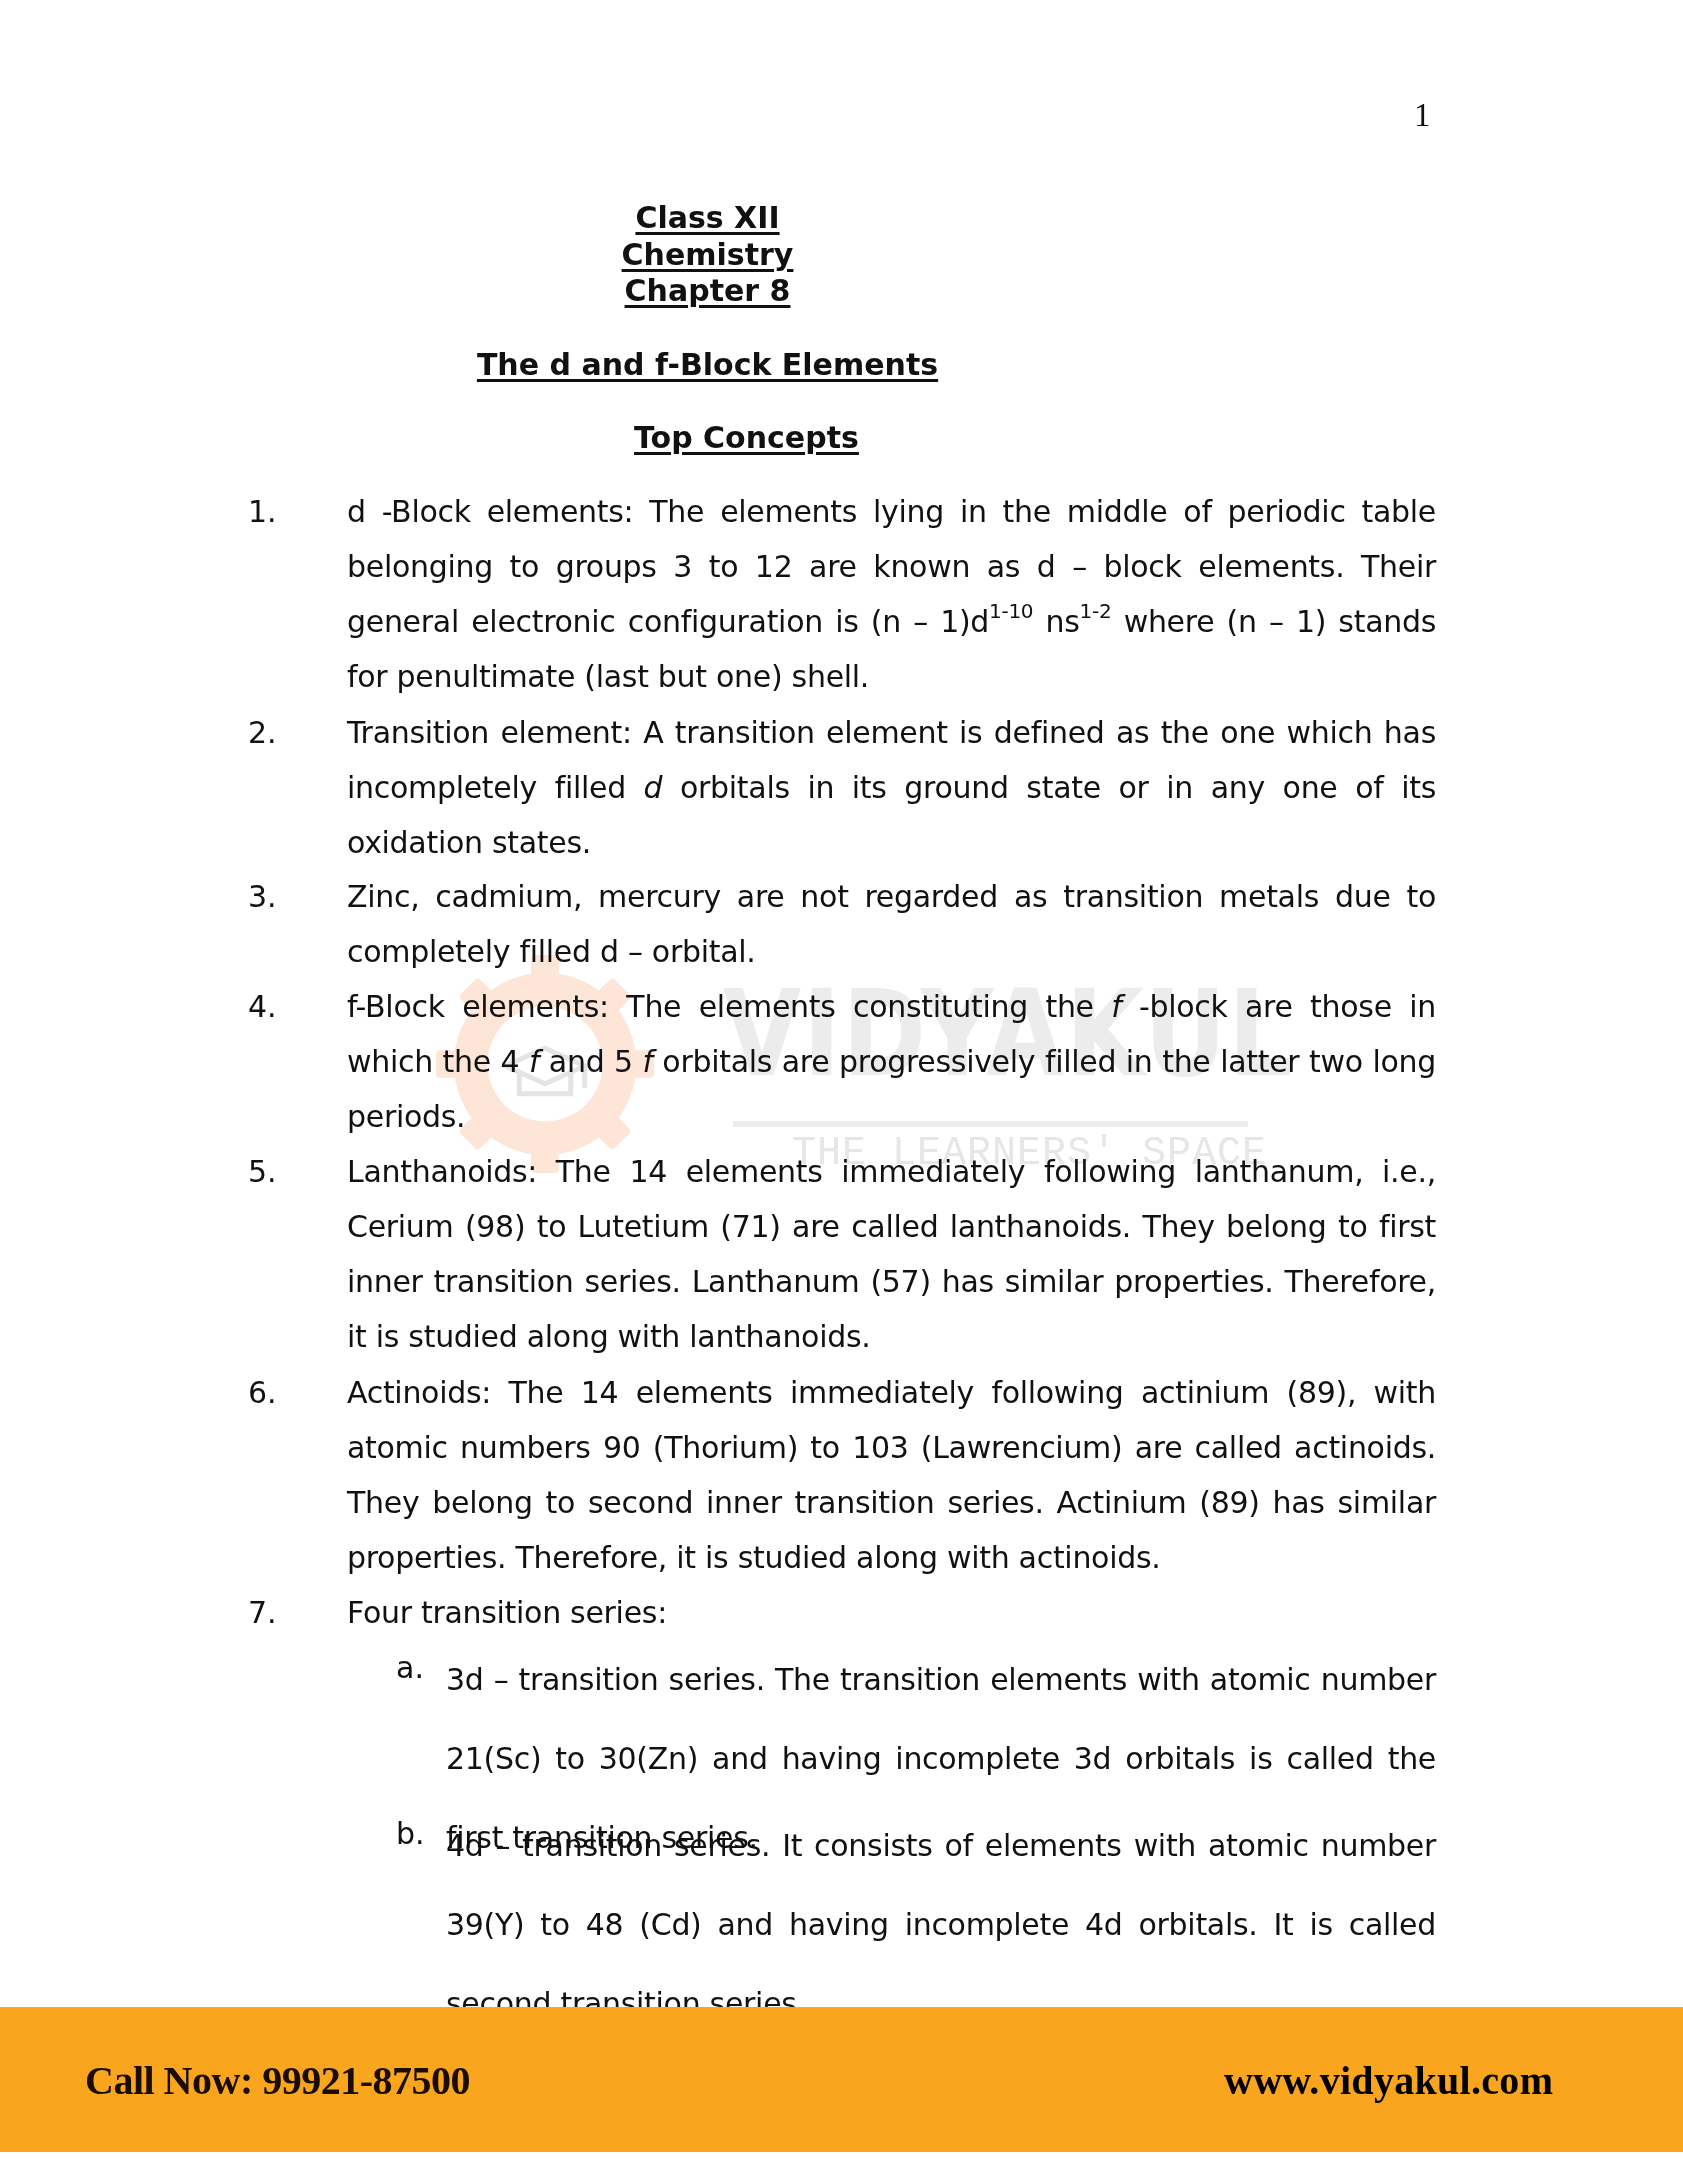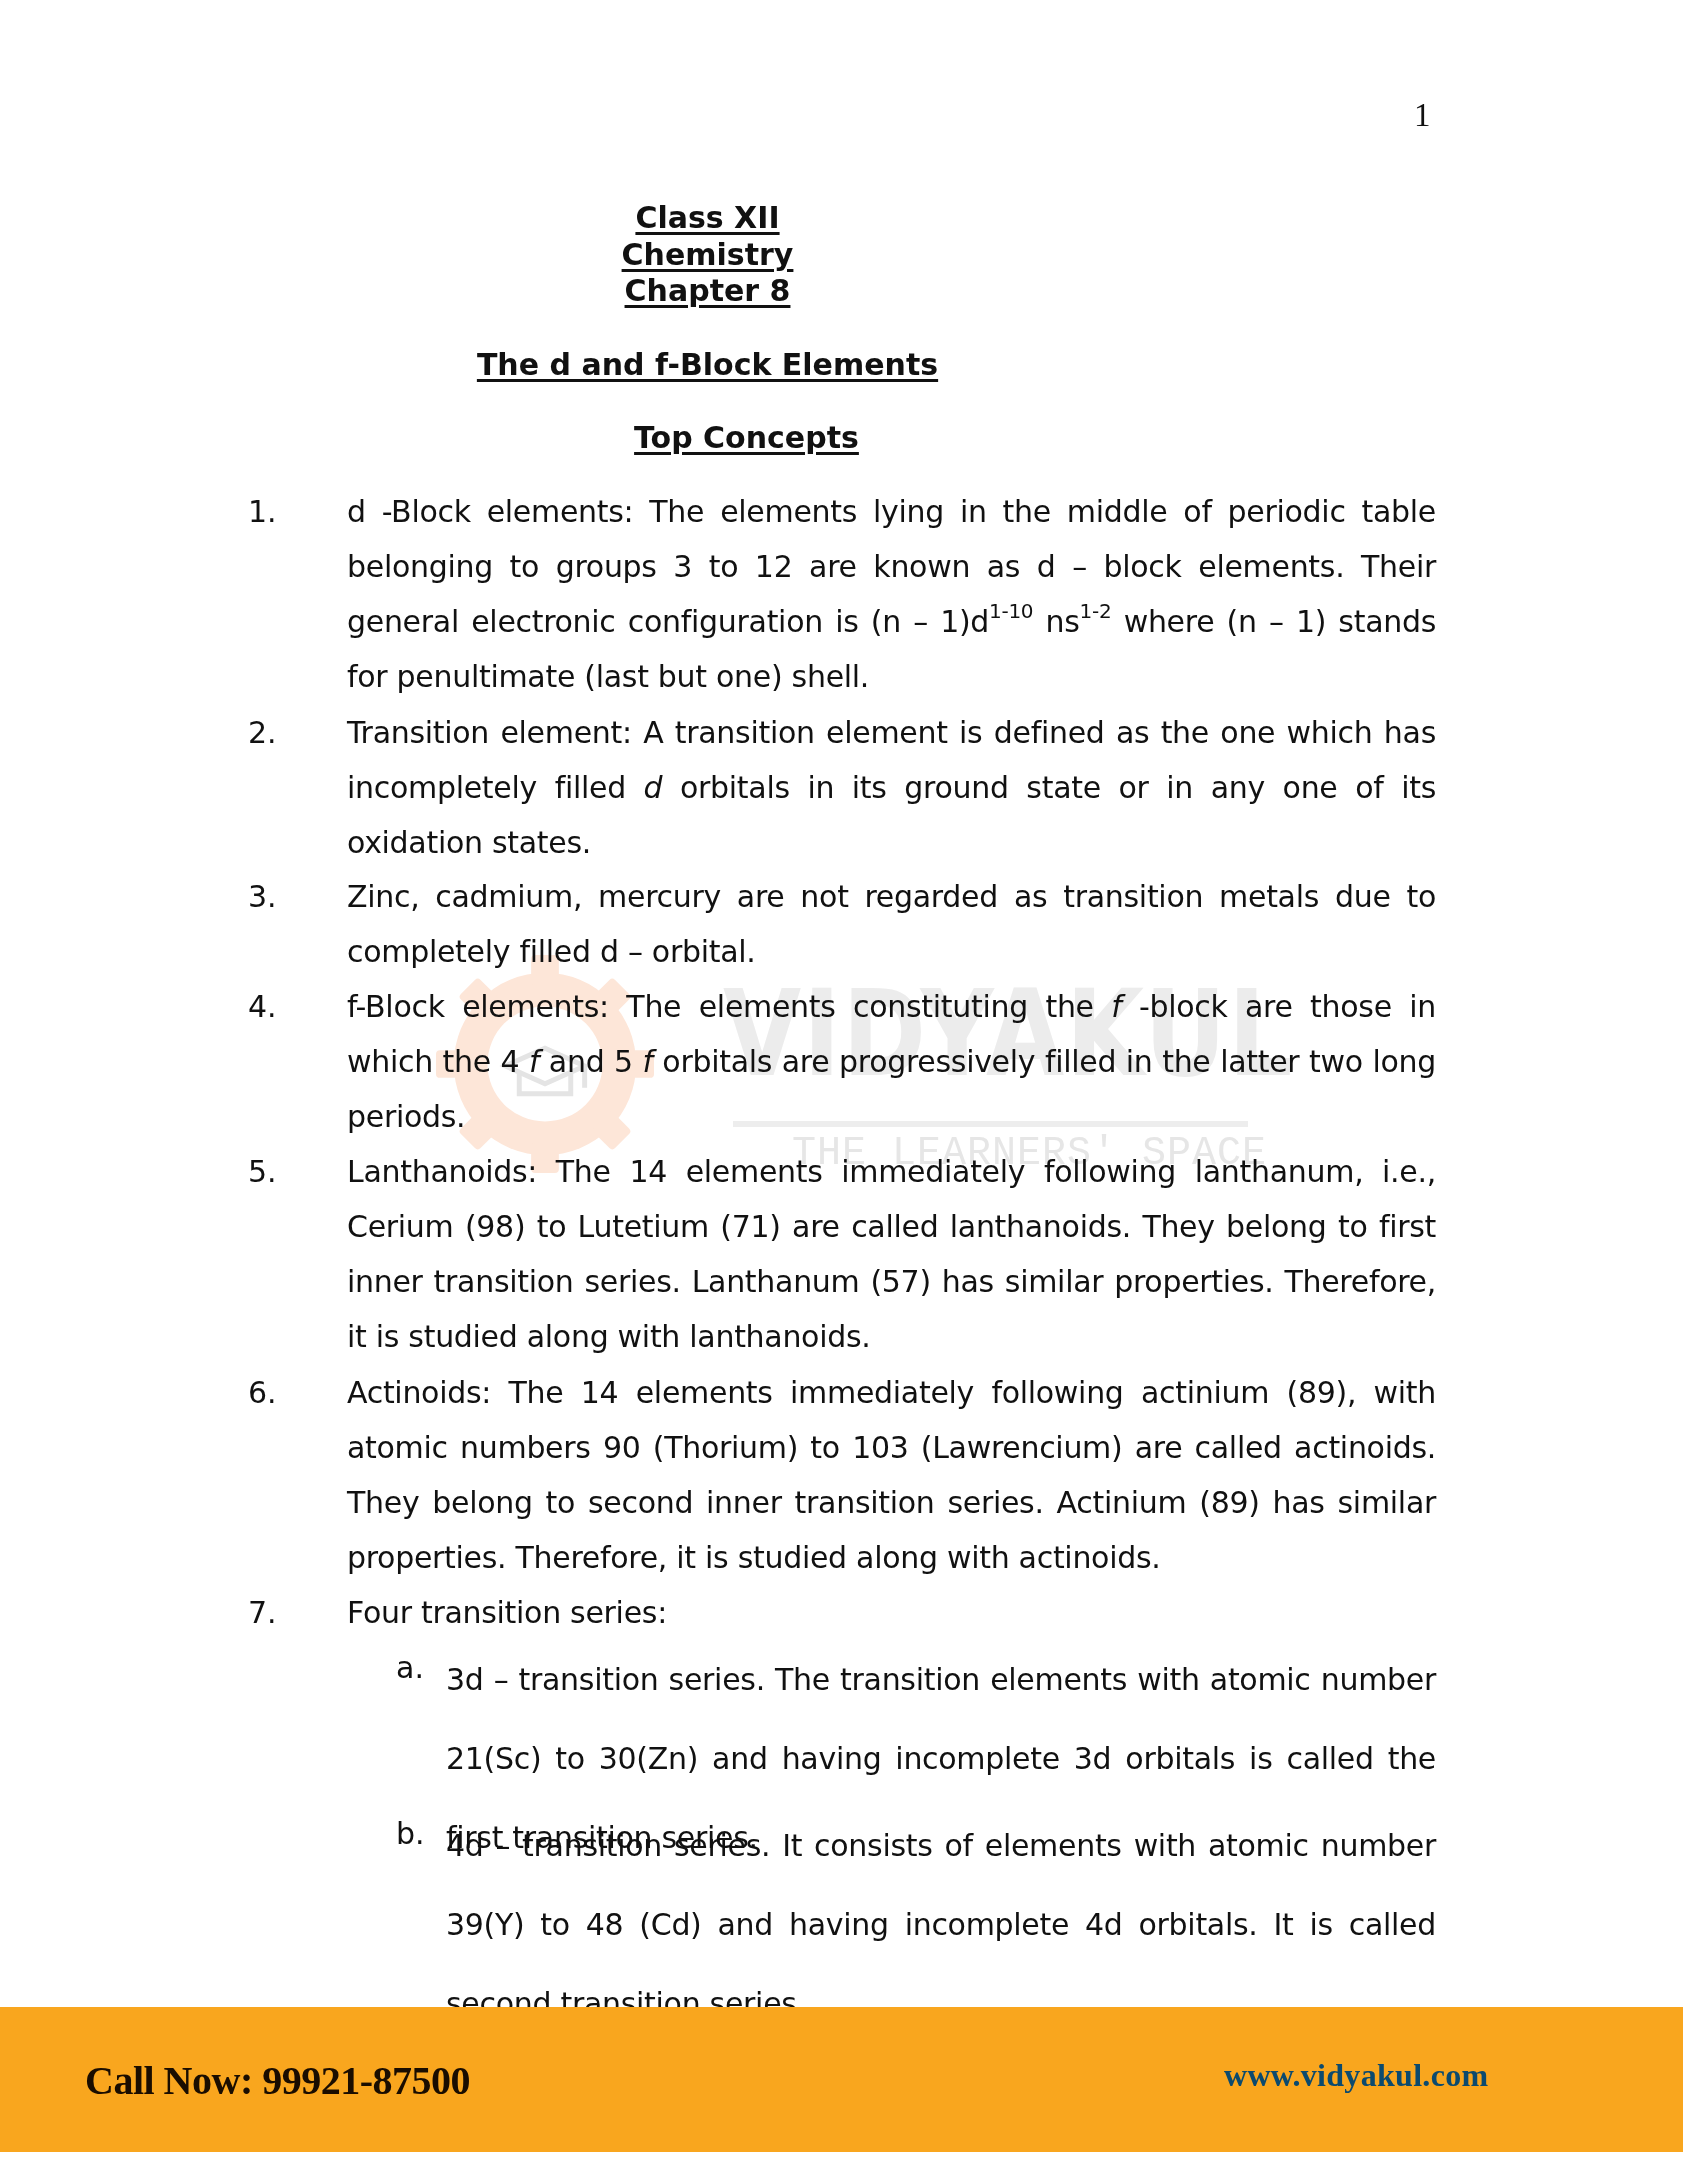--- a/index.html
+++ b/index.html
@@ -60,21 +60,21 @@
     position: absolute; left: 0; top: 2007px; width: 1683px; height: 145px;
     background: #F9A61E;
   }
   .footer-call {
     position: absolute; left: 85px; top: 50px;
     font-family: "Liberation Serif", serif; font-weight: bold; font-size: 40px; color: #1a0d00;
     letter-spacing: -0.5px;
   }
   .footer-url {
     position: absolute; left: 1224px; top: 50px;
-    font-family: "Liberation Serif", serif; font-weight: bold; font-size: 32px; color: #0c4a6e;
+    font-family: "Liberation Serif", serif; font-weight: bold; font-size: 40px; color: #000000;
     letter-spacing: 0.3px;
   }
 </style>
 </head>
 <body>
 
 <div class="page-number">1</div>
 
 <div class="header-block hdr-class">Class XII</div>
 <div class="header-block hdr-subject">Chemistry</div>

